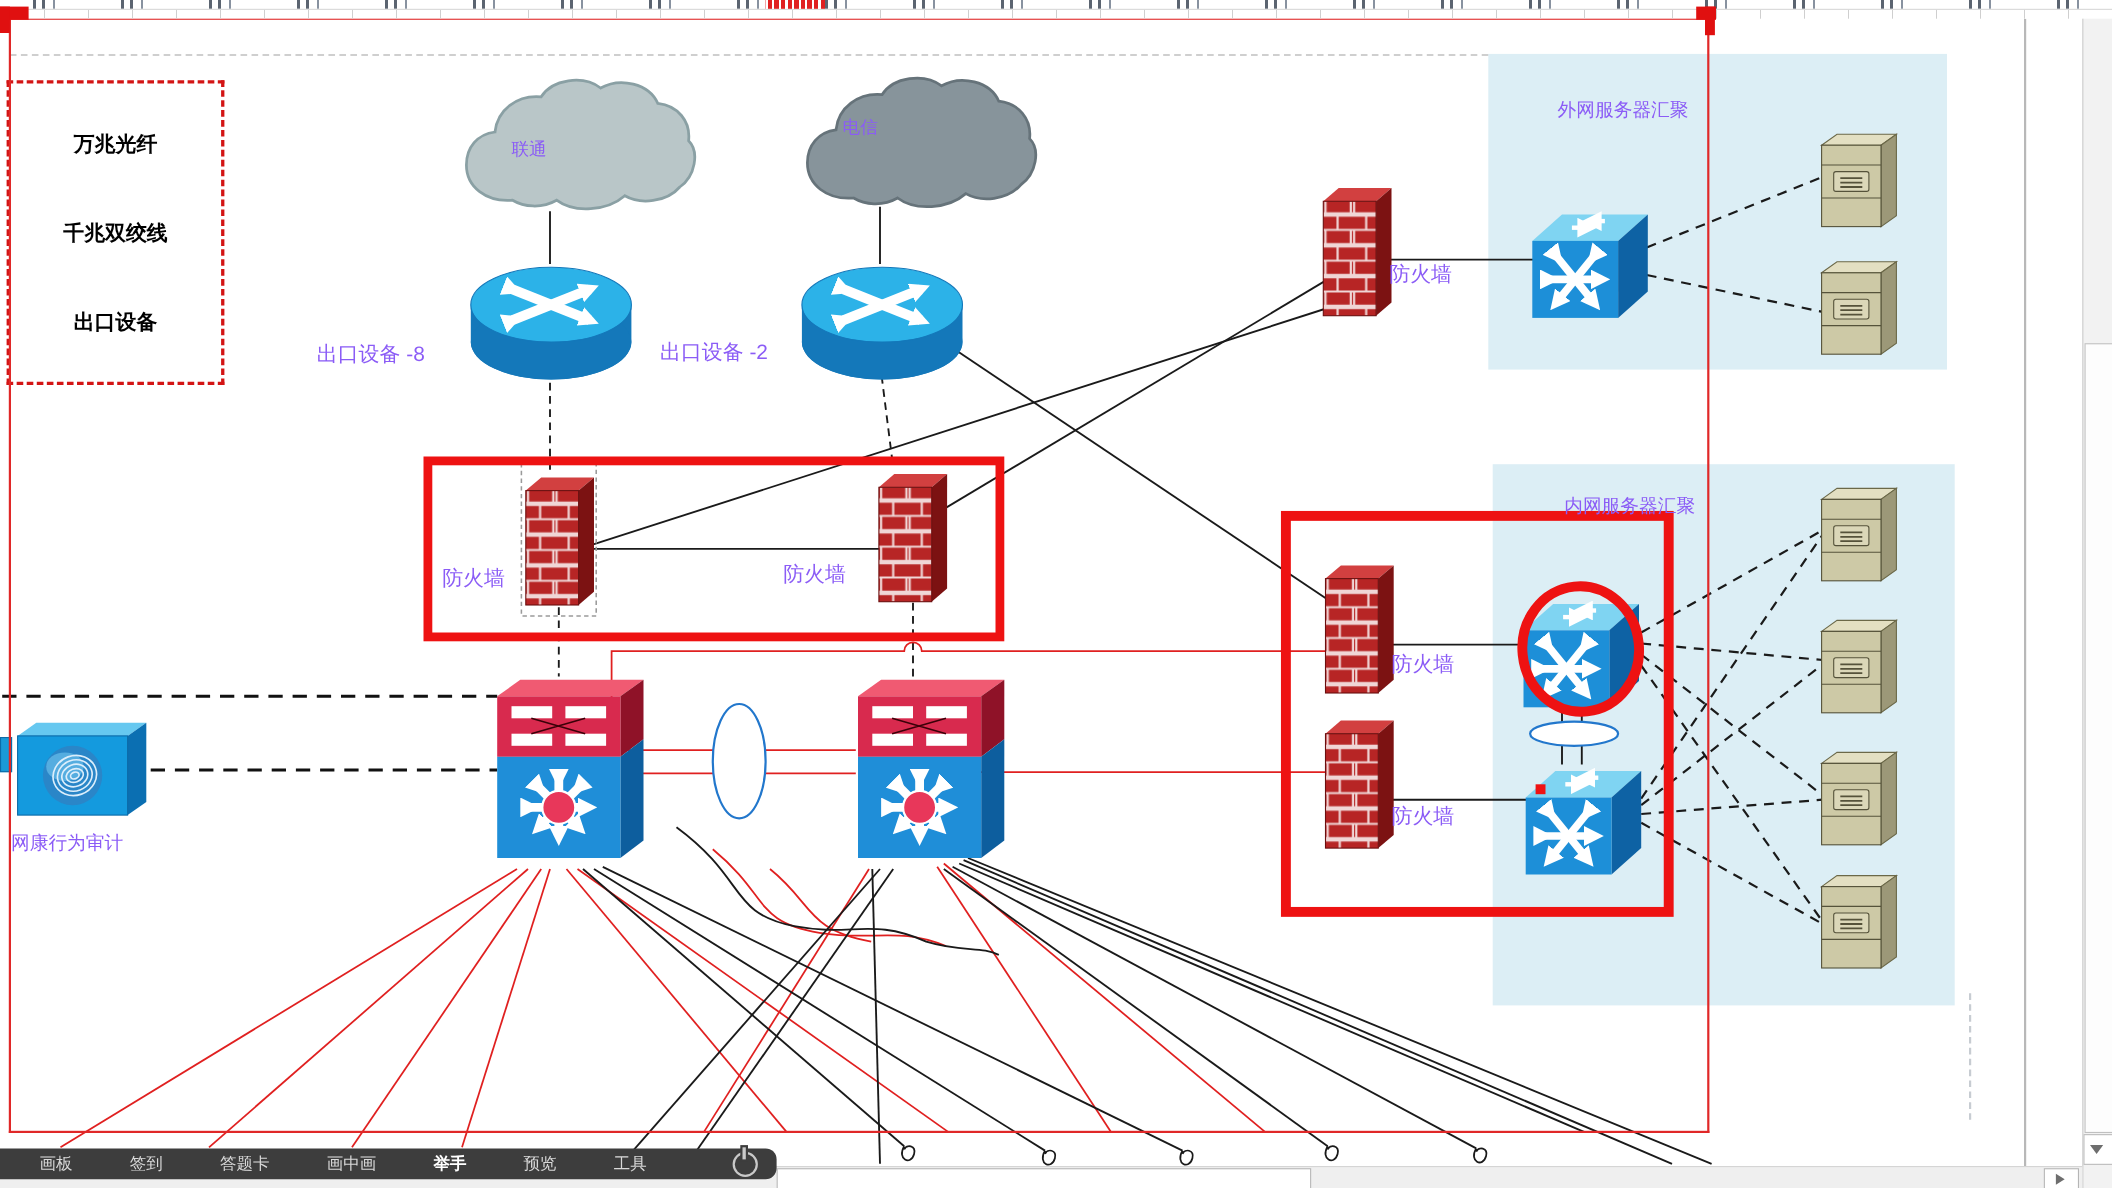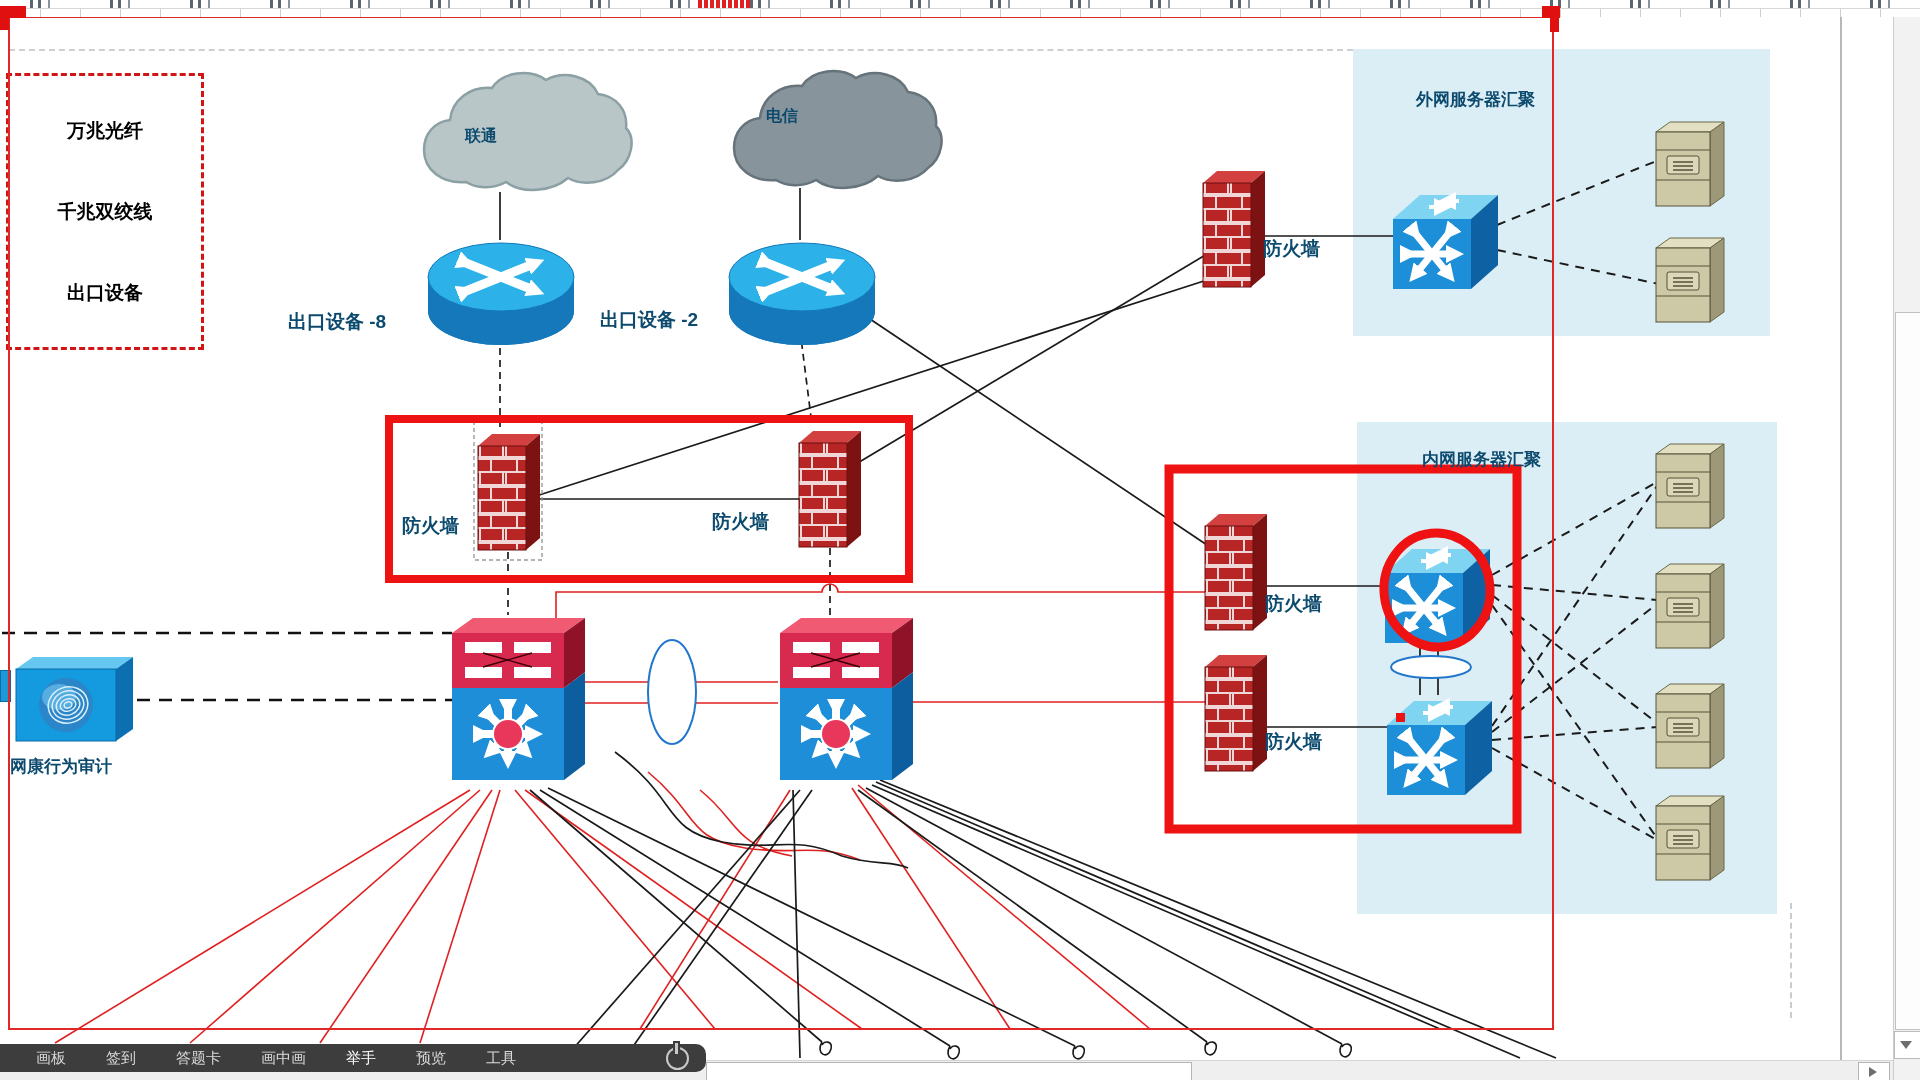--- a/index.html
+++ b/index.html
@@ -16,31 +16,31 @@
   
   .frame{background:#e02828;z-index:30;}
   .cornr{background:#e01010;z-index:42;}
   
   .panel{background:#dceef5;z-index:1;}
   
   #legend{left:6px;top:73px;width:192px;height:243px;border:3px dashed #d31414;z-index:20;
           display:flex;flex-direction:column;justify-content:space-around;align-items:center;padding:14px 0;}
   #legend .li{font-size:19px;font-weight:bold;color:#000;}
   
-  .lbl{position:absolute;font-weight:bold;color:#0c4a6e;white-space:nowrap;z-index:20;}
+  .lbl{position:absolute;font-weight:normal;color:#8b5cf6;white-space:nowrap;z-index:20;}
   .fs20{font-size:16px;} .fs19{font-size:19px;margin-top:41px;} .fs17{font-size:17px;}
   
   #wm{left:1594px;top:926px;z-index:25;color:#b9bdc6;}
   #wm .w1{font-size:25px;}
   #wm .w2{font-size:15px;margin-top:6px;color:#b4b8c0;}
   
   #toolbar{left:0;top:1044px;width:706px;height:28px;background:#3d3d3d;border-radius:0 10px 10px 0;
-    z-index:60;display:flex;align-items:center;gap:4px;}
+    z-index:60;display:flex;align-items:center;gap:16px;}
   #toolbar .ti{color:#d9d9d9;font-size:15px;margin-left:36px;cursor:default;}
-  #toolbar .ti.hot{color:#ffffff;font-weight:normal;}
+  #toolbar .ti.hot{color:#ffffff;font-weight:bold;}
   #pwr{position:absolute;left:666px;top:3px;width:19px;height:19px;border:2.5px solid #c9c9c9;border-radius:50%;}
   #pwr:before{content:"";position:absolute;left:7px;top:-6px;width:3px;height:11px;background:#c9c9c9;
     box-shadow:0 0 0 2px #3d3d3d;}
   
   #hsTrack{left:0;top:1060px;width:1893px;height:20px;background:#efefef;border-top:1px solid #d5d5d5;z-index:50;}
   #hsThumb{left:706px;top:1062px;width:484px;height:18px;background:#ffffff;border:1px solid #b5b5b5;z-index:51;}
   #hsBtn{left:1858px;top:1062px;width:30px;height:18px;background:#fff;border:1px solid #b5b5b5;z-index:52;}
   #hsBtn .tri{position:absolute;left:10px;top:4px;width:0;height:0;border-left:8px solid #6e6e6e;
     border-top:5px solid transparent;border-bottom:5px solid transparent;}
   #vsTrack{left:1893px;top:17px;width:27px;height:1063px;background:#f2f2f2;border-left:1px solid #cccccc;z-index:45;}

